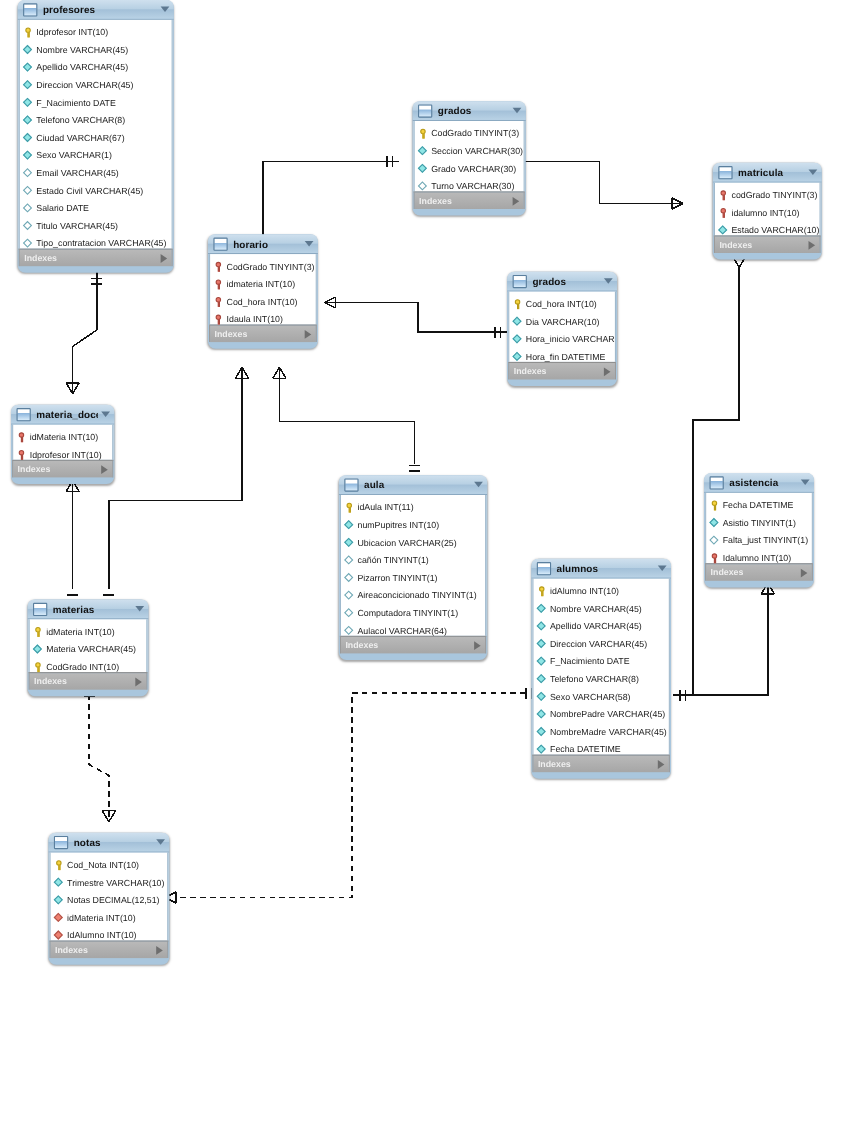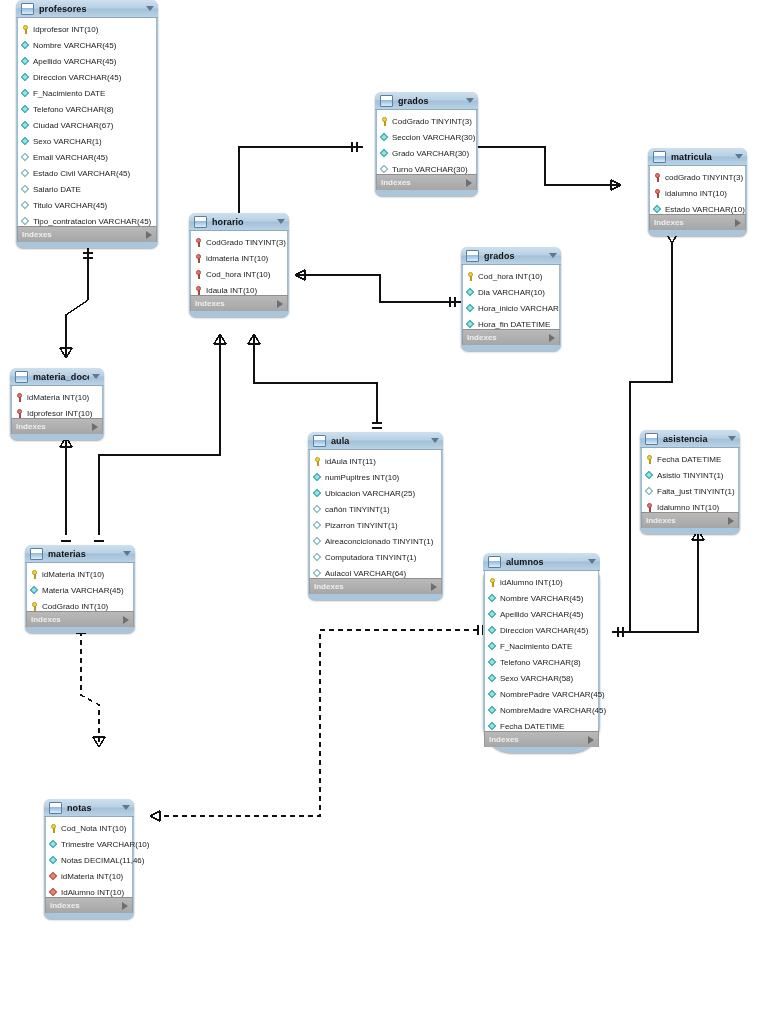--- a/index.html
+++ b/index.html
@@ -568,21 +568,21 @@
         <div class="field">
           <span class="mk mk-pk"></span>
           <span class="lbl">CodGrado INT(10)</span>
         </div>
       </div>
       <div class="indexes">
         <span class="txt">Indexes</span>
         <span class="tri-right"></span>
       </div>
     </div>
-    <div class="entity" style="left: 483px; top: 553px; width: 117px; border-radius: 28px;">
+    <div class="entity" style="left: 483px; top: 508px; width: 127px;">
       <div class="entity-header">
         <span class="tbl-icon"></span>
         <span class="tbl-name">alumnos</span>
         <span class="caret"></span>
       </div>
       <div class="fields">
         <div class="field">
           <span class="mk mk-pk"></span>
           <span class="lbl">idAlumno INT(10)</span>
         </div>
@@ -621,38 +621,38 @@
         <div class="field">
           <span class="mk mk-col"></span>
           <span class="lbl">Fecha DATETIME</span>
         </div>
       </div>
       <div class="indexes">
         <span class="txt">Indexes</span>
         <span class="tri-right"></span>
       </div>
     </div>
-    <div class="entity" style="left: 44px; top: 799px; width: 90px;">
+    <div class="entity" style="left: 44px; top: 757px; width: 110px;">
       <div class="entity-header">
         <span class="tbl-icon"></span>
         <span class="tbl-name">notas</span>
         <span class="caret"></span>
       </div>
       <div class="fields">
         <div class="field">
           <span class="mk mk-pk"></span>
           <span class="lbl">Cod_Nota INT(10)</span>
         </div>
         <div class="field">
           <span class="mk mk-col"></span>
           <span class="lbl">Trimestre VARCHAR(10)</span>
         </div>
         <div class="field">
           <span class="mk mk-col"></span>
-          <span class="lbl">Notas DECIMAL(11,46)</span>
+          <span class="lbl">Notas DECIMAL(12,51)</span>
         </div>
         <div class="field">
           <span class="mk mk-fkd"></span>
           <span class="lbl">idMateria INT(10)</span>
         </div>
         <div class="field">
           <span class="mk mk-fkd"></span>
           <span class="lbl">IdAlumno INT(10)</span>
         </div>
       </div>

